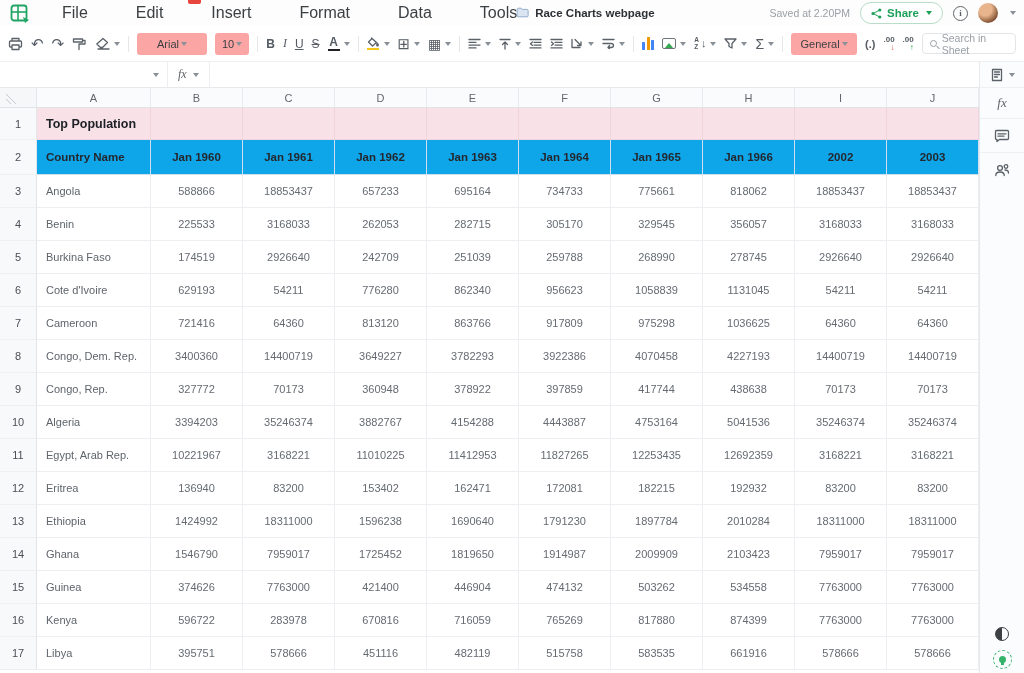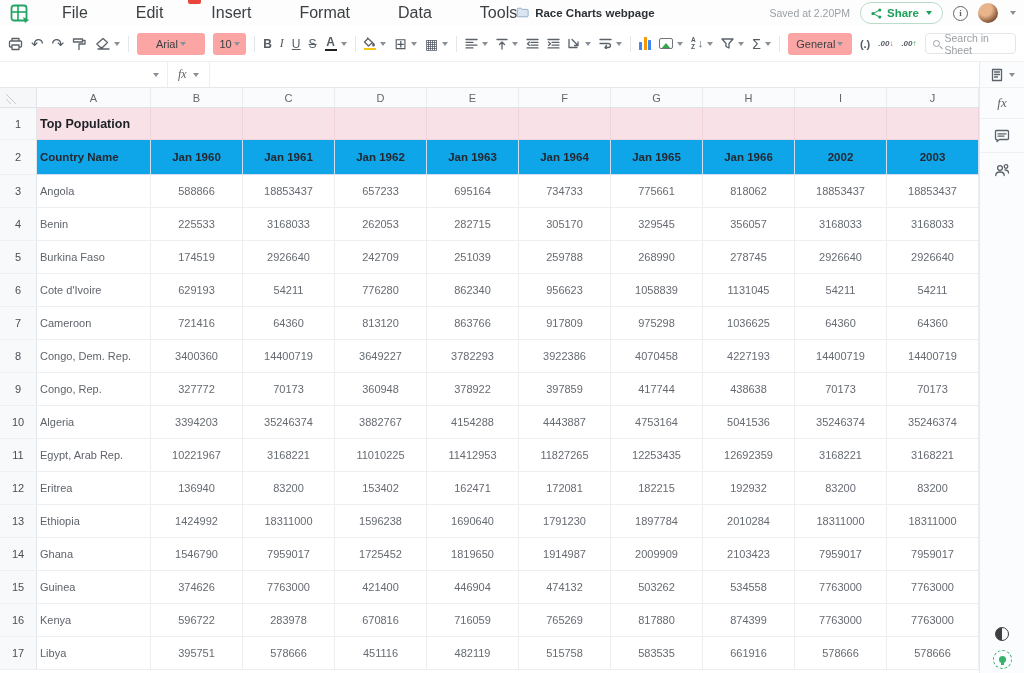--- a/index.html
+++ b/index.html
@@ -33,42 +33,42 @@
   .acolor { display:flex; flex-direction:column; align-items:center; line-height:1; }
   .acolor .bar { width:12px; height:2.5px; margin-top:1px; }
   .chart-icon { display:flex; align-items:flex-end; gap:1.5px; height:13px; }
   .chart-icon i { width:3px; display:block; border-radius:.5px; }
   .img-icon { width:14px; height:11px; border:1.2px solid #70757c; border-radius:2px; position:relative; overflow:hidden; }
   .img-icon::after { content:""; position:absolute; left:1px; bottom:-1px; border-left:5px solid transparent; border-right:5px solid transparent; border-bottom:6px solid #34a853; }
   .sortaz { display:flex; flex-direction:column; font-size:6.5px; font-weight:700; color:#545b63; line-height:1.05; }
   .searchbox { display:flex; align-items:center; gap:5px; width:100px; height:21px; border:1px solid #e3e6e9; border-radius:4px; padding:0 7px; color:#9aa0a6; font-size:10.5px; background:#fff; }
   .mag { width:7px; height:7px; border:1.3px solid #9aa0a6; border-radius:50%; position:relative; flex:0 0 auto; }
   .mag::after { content:""; position:absolute; width:4px; height:1.3px; background:#9aa0a6; transform:rotate(45deg); left:5px; top:6px; }
-  .dec { font-size:8px; font-weight:700; color:#545b63; display:flex; flex-direction:row; line-height:1; align-items:flex-end;font-style:italic; }
+  .dec { font-size:8px; font-weight:700; color:#545b63; display:flex; flex-direction:column; line-height:1; align-items:flex-end; }
   .dec .arrow { font-size:8px; }
 
   
   .fbar { position:absolute; top:62px; left:0; right:45px; height:26px; border-bottom:1px solid #e6e9ec; display:flex; align-items:center; background:#fff; }
   .namebox { width:168px; height:100%; border-right:1px solid #eceef1; display:flex; align-items:center; justify-content:flex-end; padding-right:8px; }
   .fxcell { display:flex; align-items:center; gap:4px; padding:0 10px; height:100%; border-right:1px solid #eceef1; }
   .fxtext { font-family:"Liberation Serif",serif; font-style:italic; font-size:12px; color:#5f6368; }
 
   
   .sheet { position:absolute; top:88px; left:0; width:979px; bottom:0; overflow:hidden; }
   .colheads { display:flex; height:20px; background:#fafbfc; border-bottom:1px solid #dfe3e6; }
   .corner { width:37px; border-right:1px solid #e3e6e9; position:relative; background:#f6f7f8; }
   .corner::after { content:""; position:absolute; left:6px; bottom:3px; width:13px; height:11px;
      background:repeating-linear-gradient(135deg, transparent 0 2.5px, #c6cbd1 2.5px 3.5px);
      clip-path:polygon(0 100%, 100% 0, 100% 100%); transform:scaleX(-1); }
   .colhead { border-right:1px solid #e9ebee; display:flex; align-items:center; justify-content:center; font-size:11px; color:#61666c; }
   .cA { width:114px; } .cN { width:92px; }
   .row { display:flex; }
   .rownum { width:37px; background:#f8f9fa; border-right:1px solid #e3e6e9; border-bottom:1px solid #eef0f2; display:flex; align-items:center; justify-content:center; font-size:11px; color:#4a4f55; flex:0 0 auto; }
   .cell { border-right:1px solid #eceef1; border-bottom:1px solid #eceef1; display:flex; align-items:center; justify-content:center; font-size:11px; color:#666b72; overflow:hidden; white-space:nowrap; flex:0 0 auto; }
-  .cell.name { justify-content:flex-start; padding-left:3px; color:#5f646b; }
+  .cell.name { justify-content:flex-start; padding-left:9px; color:#5f646b; }
   .trow .cell { background:#f8e1e7; border-right-color:#f1d3dc; border-bottom-color:#f1d3dc; }
   .trow .cell.name { overflow:visible; font-weight:700; color:#1d2025; font-size:12.5px; }
   .hrow .cell { background:#0ea5e9; border-right-color:#cfdff1; border-bottom-color:#cfdff1; font-weight:700; color:#24282e; font-size:11.5px; }
 
   
   .rsidebar { position:absolute; top:62px; right:0; width:45px; bottom:0; background:#fbfcfd; border-left:1px solid #e7eaed; }
   .rs-item { height:26px; display:flex; align-items:center; justify-content:center; gap:3px; border-bottom:1px solid #eef0f2; }
   .rs-item2 { height:31px; display:flex; align-items:center; justify-content:center; border-bottom:1px solid #eef0f2; }
   .rs-item3 { height:34px; display:flex; align-items:center; justify-content:center; border-bottom:1px solid #eef0f2; }
   .rs-bottom { position:absolute; bottom:4px; left:0; right:0; display:flex; flex-direction:column; align-items:center; gap:9px; }

